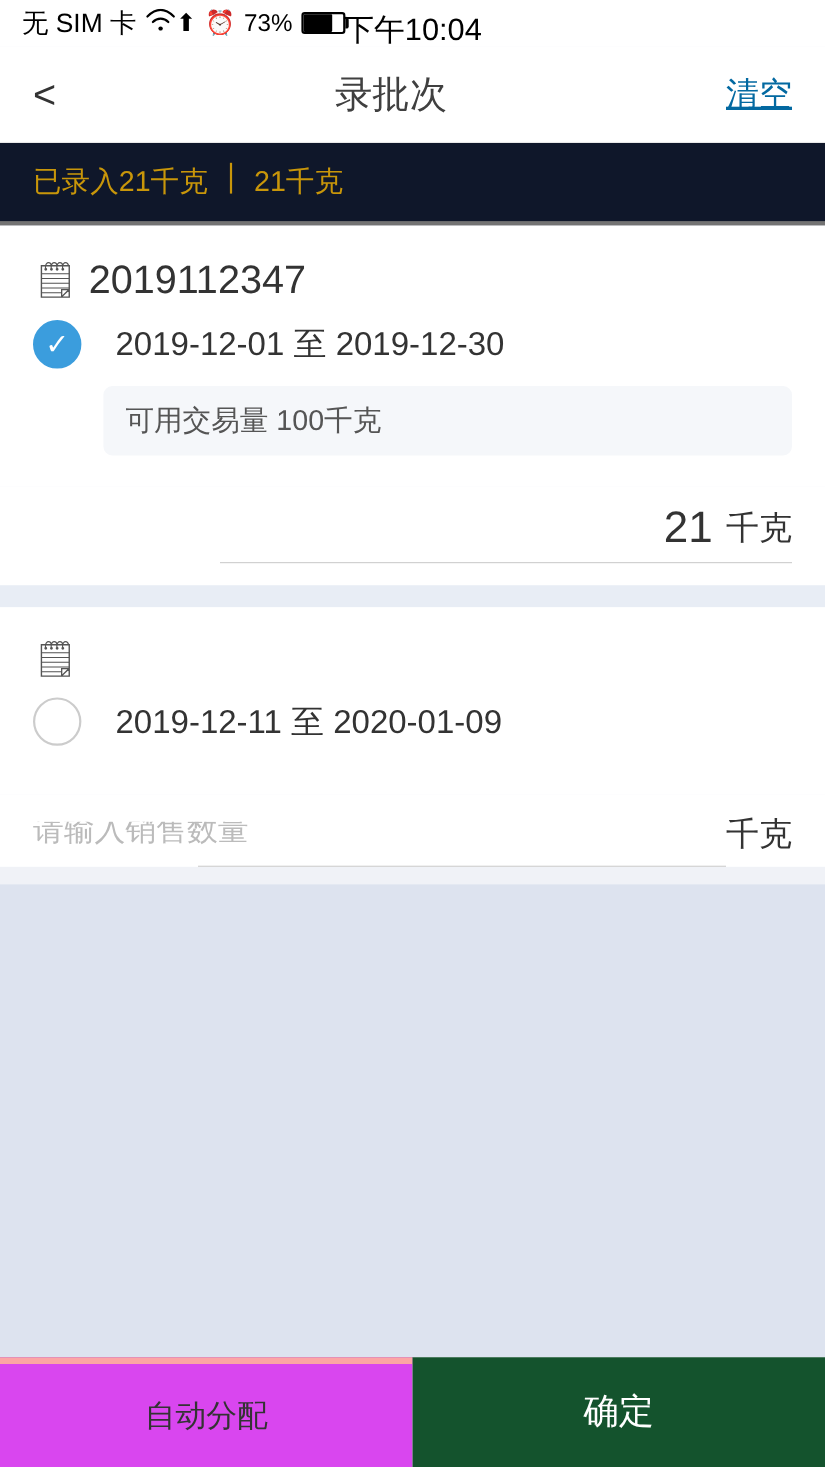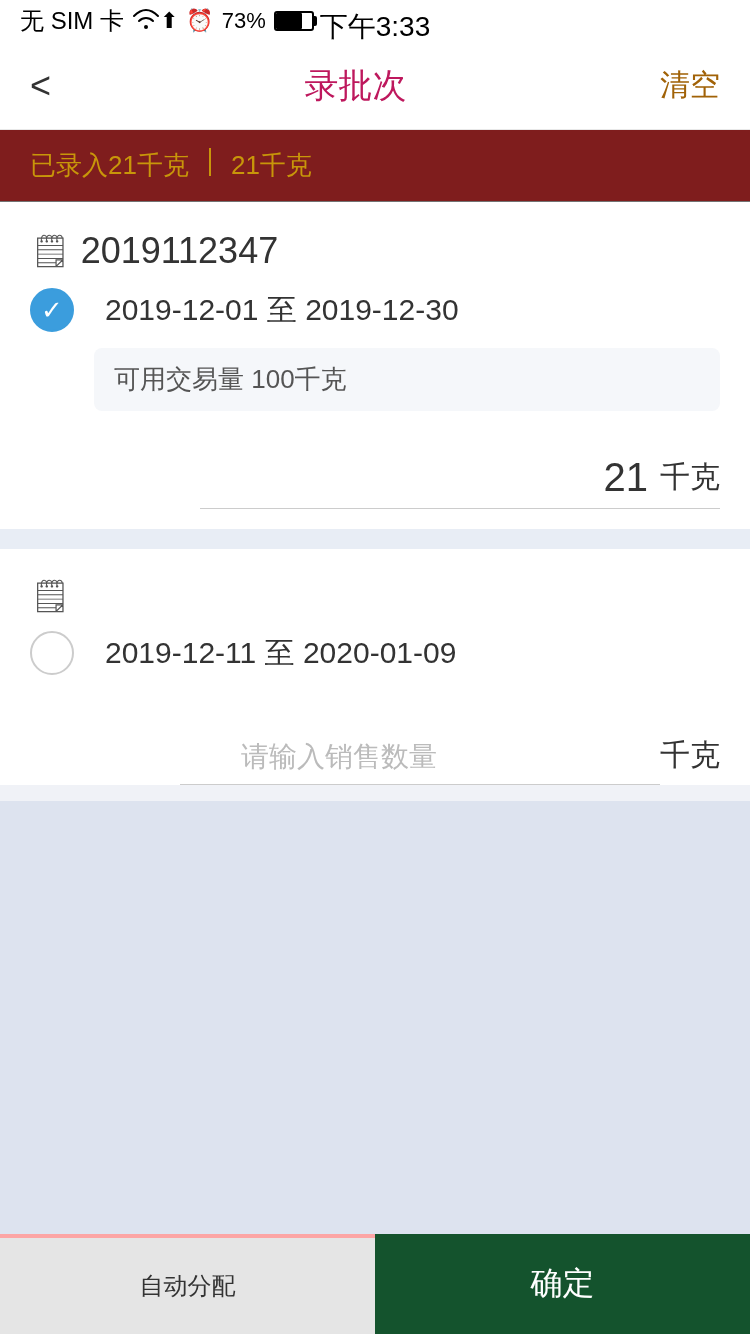--- a/index.html
+++ b/index.html
@@ -80,36 +80,37 @@
       border-bottom: 1px solid #e8e8e8;
     }
     .nav-back {
       font-size: 36px;
       color: #333;
       cursor: pointer;
     }
     .nav-title {
       font-size: 34px;
       font-weight: 500;
-      color: #be185d;
+      color: #404040;
     }
     .nav-clear {
       font-size: 30px;
-      color: #a16207;
-      cursor: pointer;
+      color: #0369a1;
+      cursor: pointer;
+      text-decoration: underline;
     }
 
     
     .info-banner {
-      background: #7f1d1d;
+      background: #0f172a;
       padding: 18px 30px;
       display: flex;
       align-items: flex-start;
       gap: 20px;
-      border-bottom: 1px solid #737373;
+      border-bottom: 4px solid #737373;
     }
     .info-text {
       font-size: 26px;
       color: #c8960a;
     }
     .info-divider {
       width: 2px;
       height: 28px;
       background: #c8960a;
     }
@@ -185,23 +186,23 @@
     }
 
     
     .separator {
       height: 20px;
       background: #e8edf5;
     }
     .input-field {
       border: none;
       outline: none;
-      font-size: 30px;
+      font-size: 20px;
       color: #701a75;
-      text-align: center;
+      text-align: left;
       background: transparent;
       flex: 1;
     }
     .input-field::placeholder {
       color: #bbb;
       font-size: 28px;
     }
 
     
     .gray-area {
@@ -219,25 +220,25 @@
       position: fixed;
       bottom: 0;
       left: 0;
     }
     .btn-auto {
       flex: 1;
       height: 100%;
       display: flex;
       align-items: center;
       justify-content: center;
-      font-size: 24px;
-      color: #333;
-      background: #e5e5e5;
+      font-size: 28px;
+      color: #333;
+      background: #d946ef;
       border: none;
-      border-top: 4px solid #fca5a5;
+      border-top: 6px solid #fca5a5;
       cursor: pointer;
     }
     .btn-confirm {
       flex: 1;
       height: 100%;
       display: flex;
       align-items: center;
       justify-content: center;
       font-size: 32px;
       color: #fff;
@@ -287,21 +288,21 @@
   <div class="status-left">
     <span>无 SIM 卡</span>
     <span>
       <svg width="28" height="20" viewBox="0 0 28 20" fill="none">
         <path d="M14 16a2 2 0 1 1 0 4 2 2 0 0 1 0-4z" fill="#000"></path>
         <path d="M7 12c1.9-1.9 4.4-3 7-3s5.1 1.1 7 3" stroke="#000" stroke-width="2" fill="none" stroke-linecap="round"></path>
         <path d="M2 7C5.6 3.4 10.5 1 14 1s8.4 2.4 12 6" stroke="#000" stroke-width="2" fill="none" stroke-linecap="round"></path>
       </svg>
     </span>
   </div>
-  <div class="status-center">下午3:33</div>
+  <div class="status-center">下午10:04</div>
   <div class="status-right">
     <span>⬆</span>
     <span>⏰</span>
     <span>73%</span>
     <div class="battery-bar">
       <div class="battery-fill"></div>
     </div>
   </div>
 </div>
 

